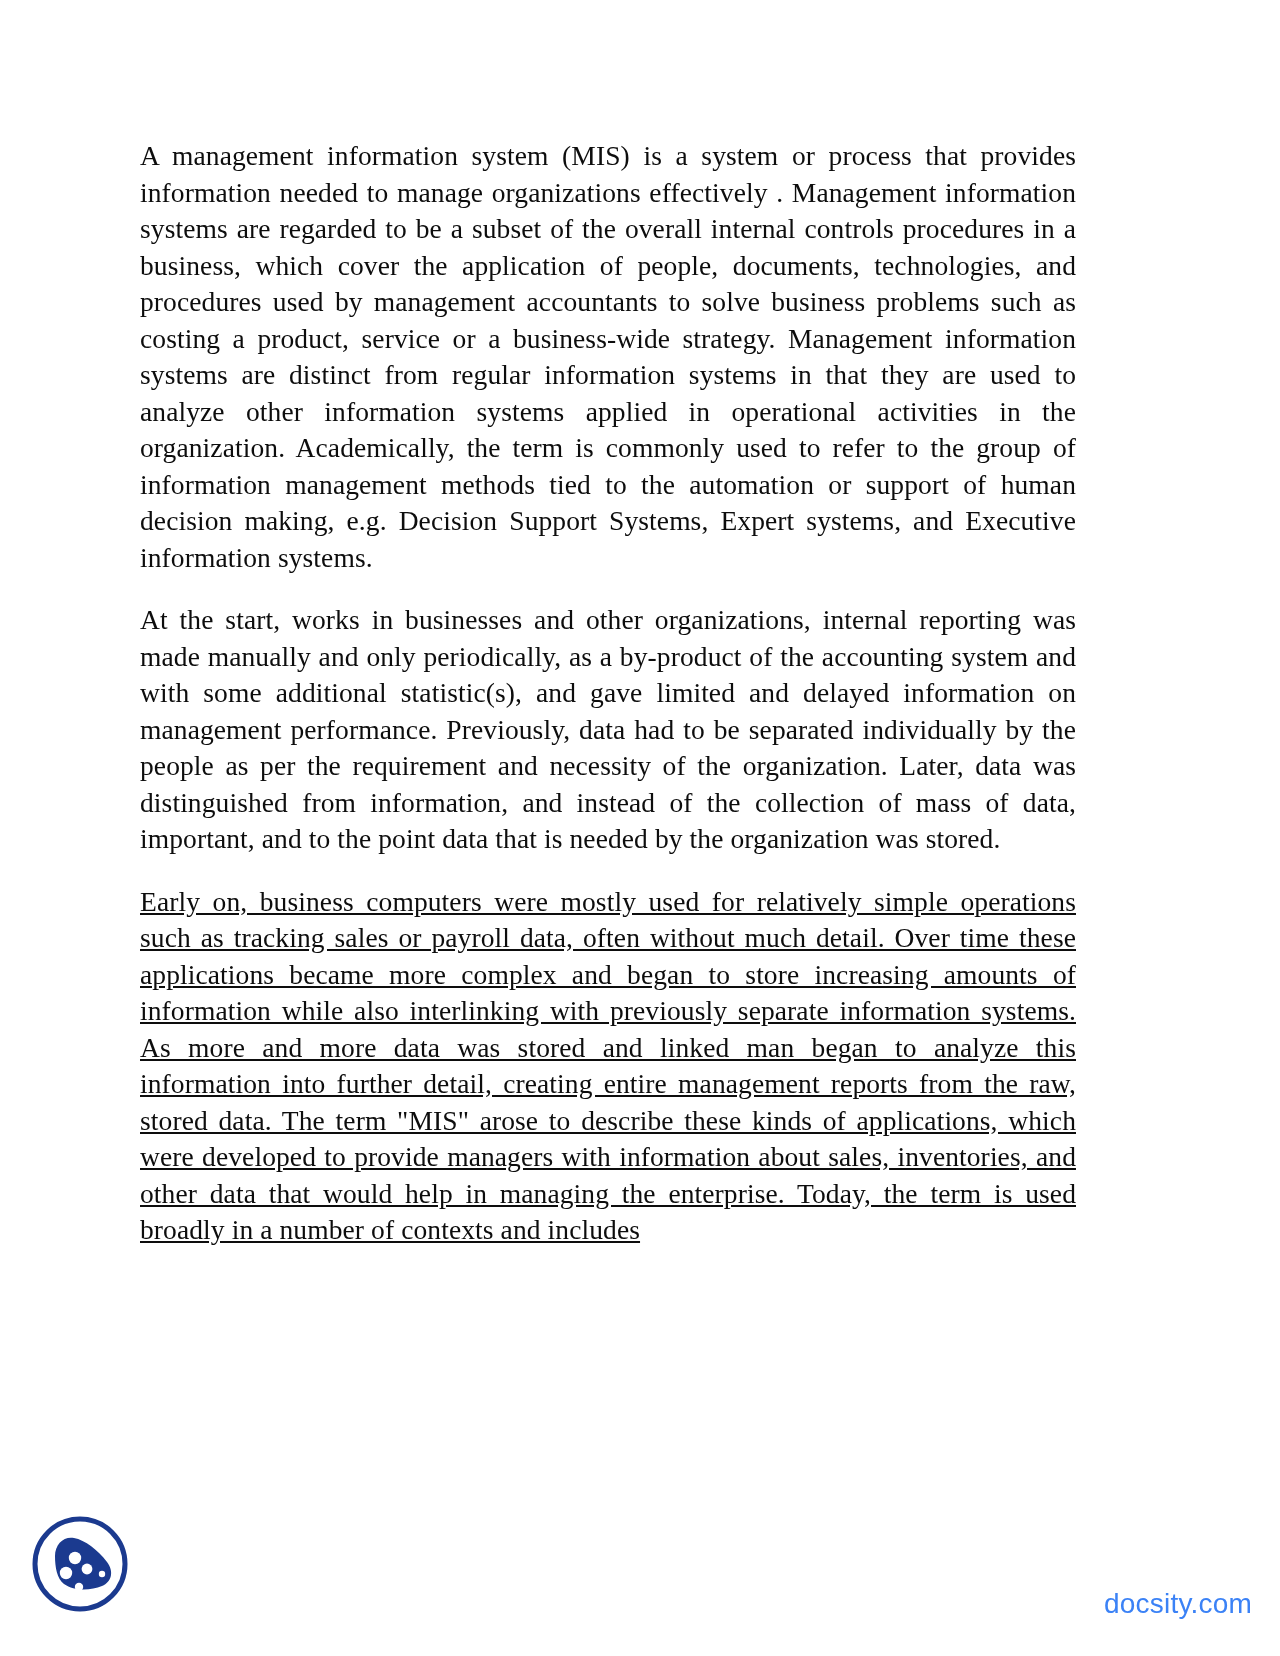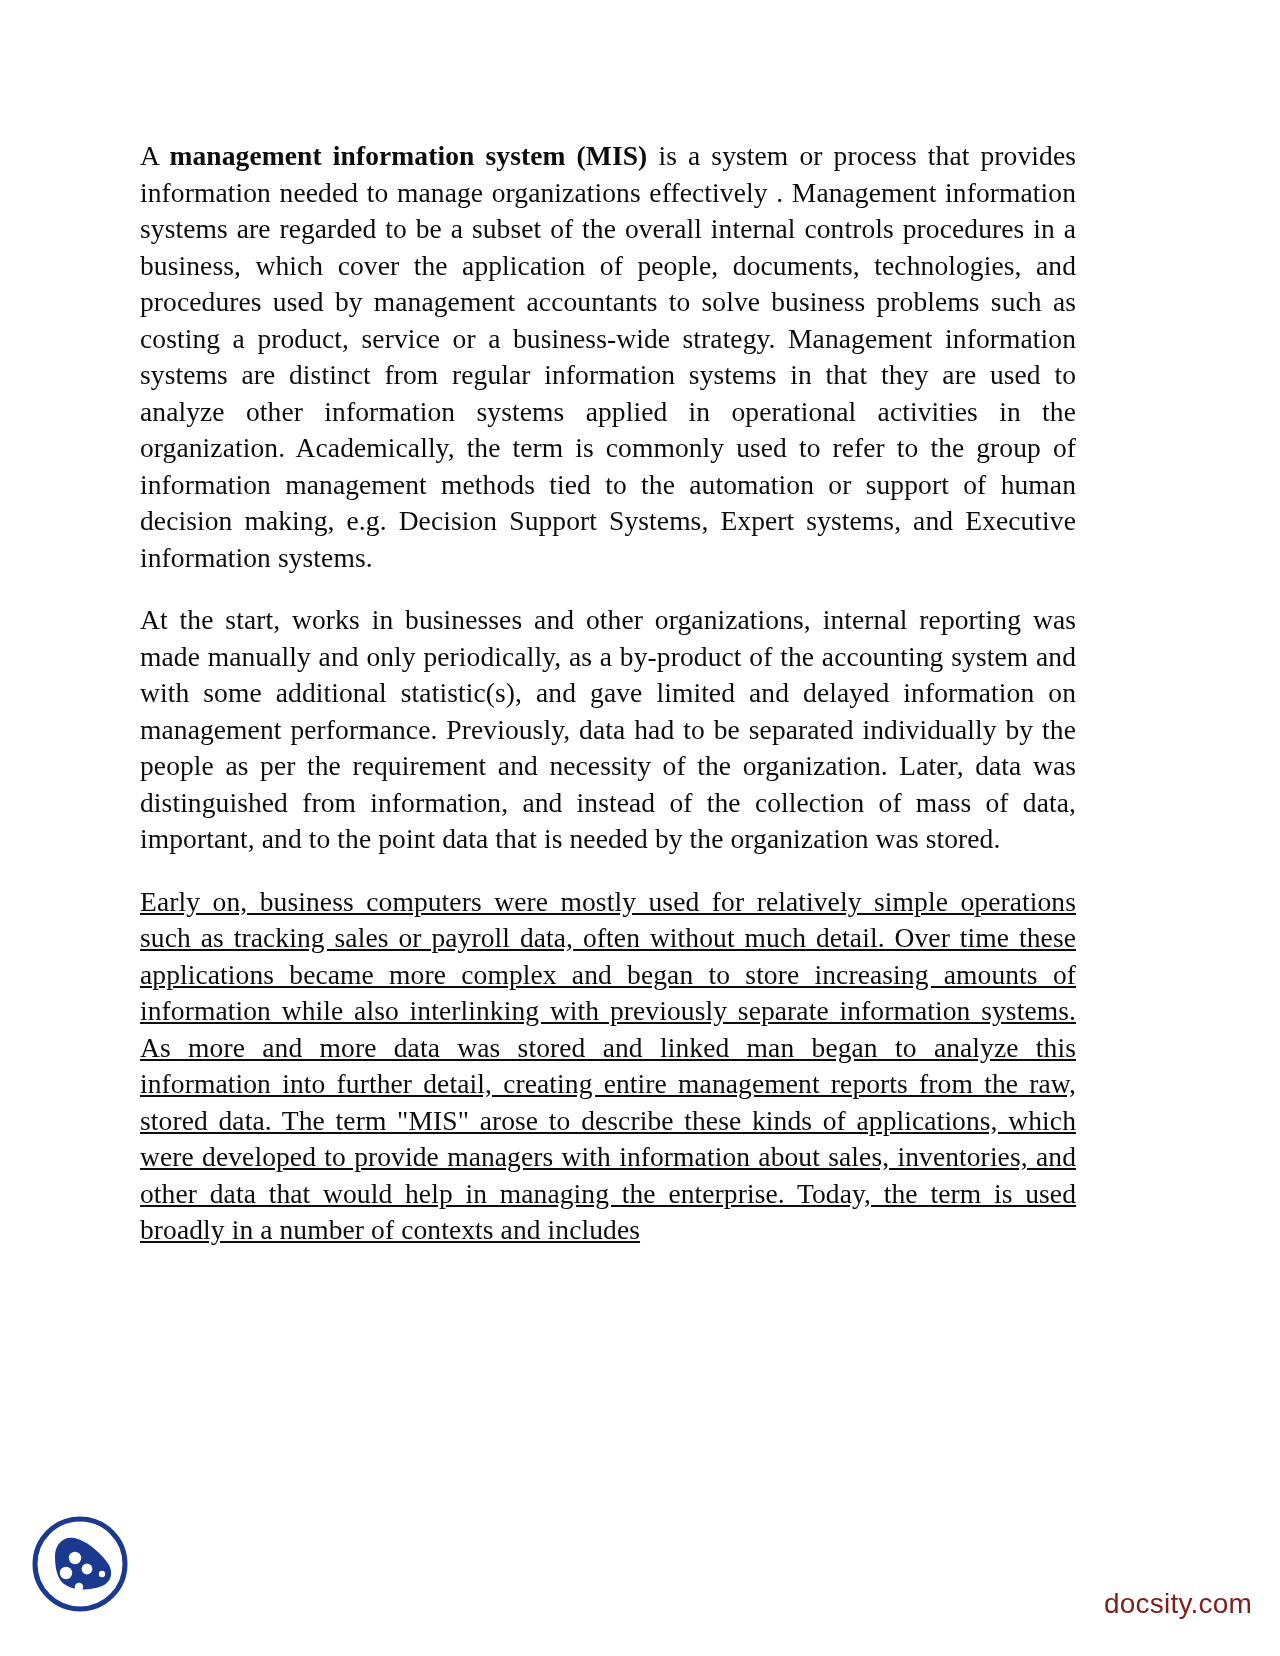--- a/index.html
+++ b/index.html
@@ -30,21 +30,21 @@
     text-justify: inter-word;
     margin: 0 0 26px 0;
     letter-spacing: 0.1px;
     -webkit-font-smoothing: none;
   }
   .para:last-of-type {
     margin-bottom: 0;
     text-decoration: underline;
   }
   .para b {
-    font-weight: bold;
+    font-weight: normal;
   }
   
   .logo {
     position: absolute;
     left: 28px;
     top: 1512px;
     width: 104px;
     height: 104px;
   }
   .logo svg {
@@ -53,21 +53,21 @@
     height: 104px;
   }
   
   .watermark {
     position: absolute;
     right: 28px;
     top: 1588px;
     font-family: "Liberation Sans", "DejaVu Sans", sans-serif;
     font-size: 28px;
     font-weight: 400;
-    color: #7f1d1d;
+    color: #3b82f6;
     letter-spacing: 0.2px;
     white-space: nowrap;
   }
 </style>
 </head>
 <body>
 
 <div class="page">
 
   <div class="content">

